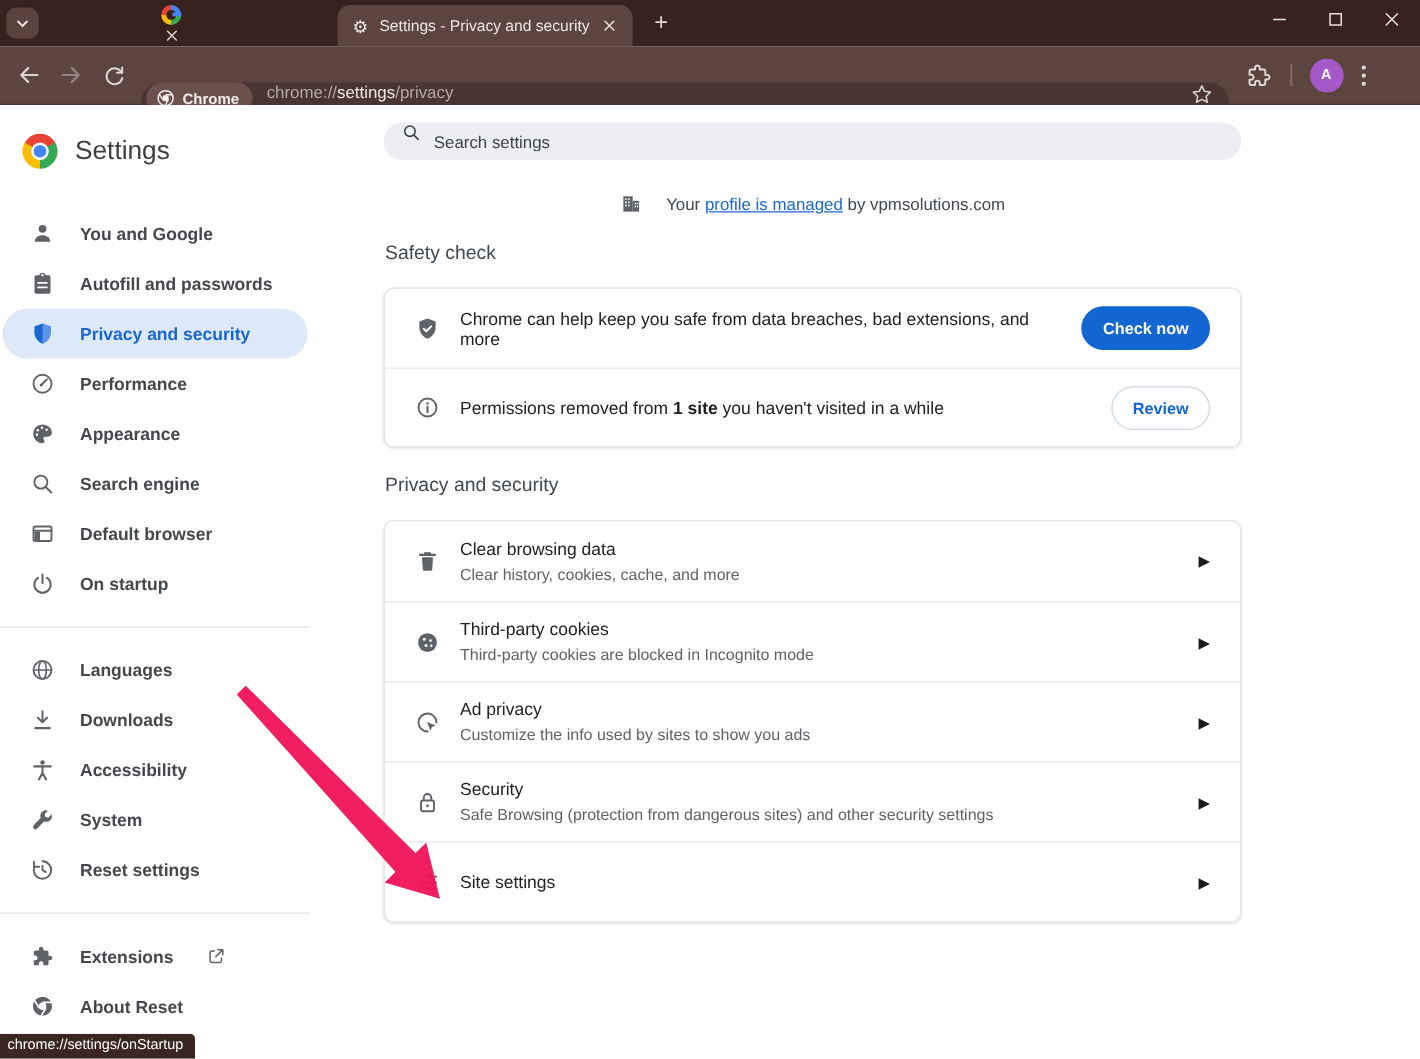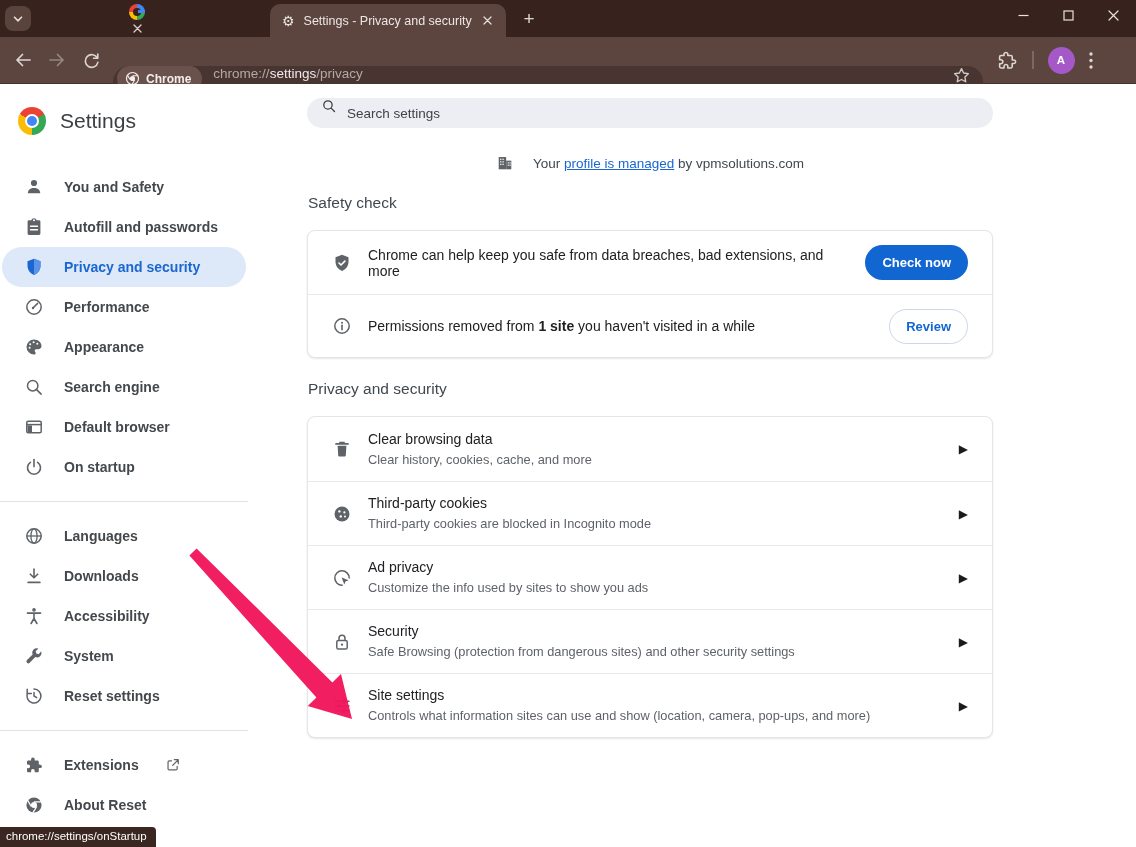--- a/index.html
+++ b/index.html
@@ -212,21 +212,21 @@
     </div>
 
     <div class="nav-list">
       <div class="nav-item">
         <span class="nav-icon">
             <svg viewBox="0 0 20 20" width="20" height="20">
               <circle cx="10" cy="6" r="3.1" fill="#5f6368"></circle>
               <path d="M3.8 16.3c0-3.4 2.8-5.2 6.2-5.2s6.2 1.8 6.2 5.2z" fill="#5f6368"></path>
             </svg>
           </span>
-        <span>You and Safety</span>
+        <span>You and Google</span>
       </div>
       <div class="nav-item">
         <span class="nav-icon">
             <svg viewBox="0 0 20 20" width="20" height="20">
               <path d="M15 3.2h-2.3a2.8 2.8 0 0 0-5.4 0H5c-.8 0-1.4.6-1.4 1.4v12c0 .8.6 1.4 1.4 1.4h10c.8 0 1.4-.6 1.4-1.4v-12c0-.8-.6-1.4-1.4-1.4zM10 2.2a1 1 0 1 1 0 2 1 1 0 0 1 0-2z" fill="#5f6368"></path>
               <path d="M6.5 9.2h7M6.5 12.8h7" stroke="#fff" stroke-width="1.4" stroke-linecap="round"></path>
             </svg>
           </span>
         <span>Autofill and passwords</span>
       </div>
@@ -489,21 +489,20 @@
               <g stroke="#5f6368" stroke-width="1.4" stroke-linecap="round">
                 <path d="M3 5.2h7.3M13.8 5.2H17M3 10h2.1M8.5 10H17M3 14.8h7.3M13.8 14.8H17"></path>
               </g>
               <g stroke="#5f6368" stroke-width="2.2" stroke-linecap="round">
                 <path d="M12.1 3.5v3.4M6.8 8.3v3.4M12.1 13.1v3.4"></path>
               </g>
             </svg>
         </span>
         <span class="ptexts">
           <div class="ptitle">Site settings</div>
-          <div class="psub">Controls what information sites can use and show (location, camera, pop-ups, and more)</div>
         </span>
         <span class="chev">▶</span>
       </div>
     </div>
   </div>
 
   <svg class="arrow-overlay" viewBox="0 0 1136 763">
     <polygon points="196.6,464.5 332.4,598.4 341,590.1 352,635 307.7,621.9 316.4,613.6 189.4,471.5" fill="#f1155c" opacity="0.96"></polygon>
   </svg>
 </div>

